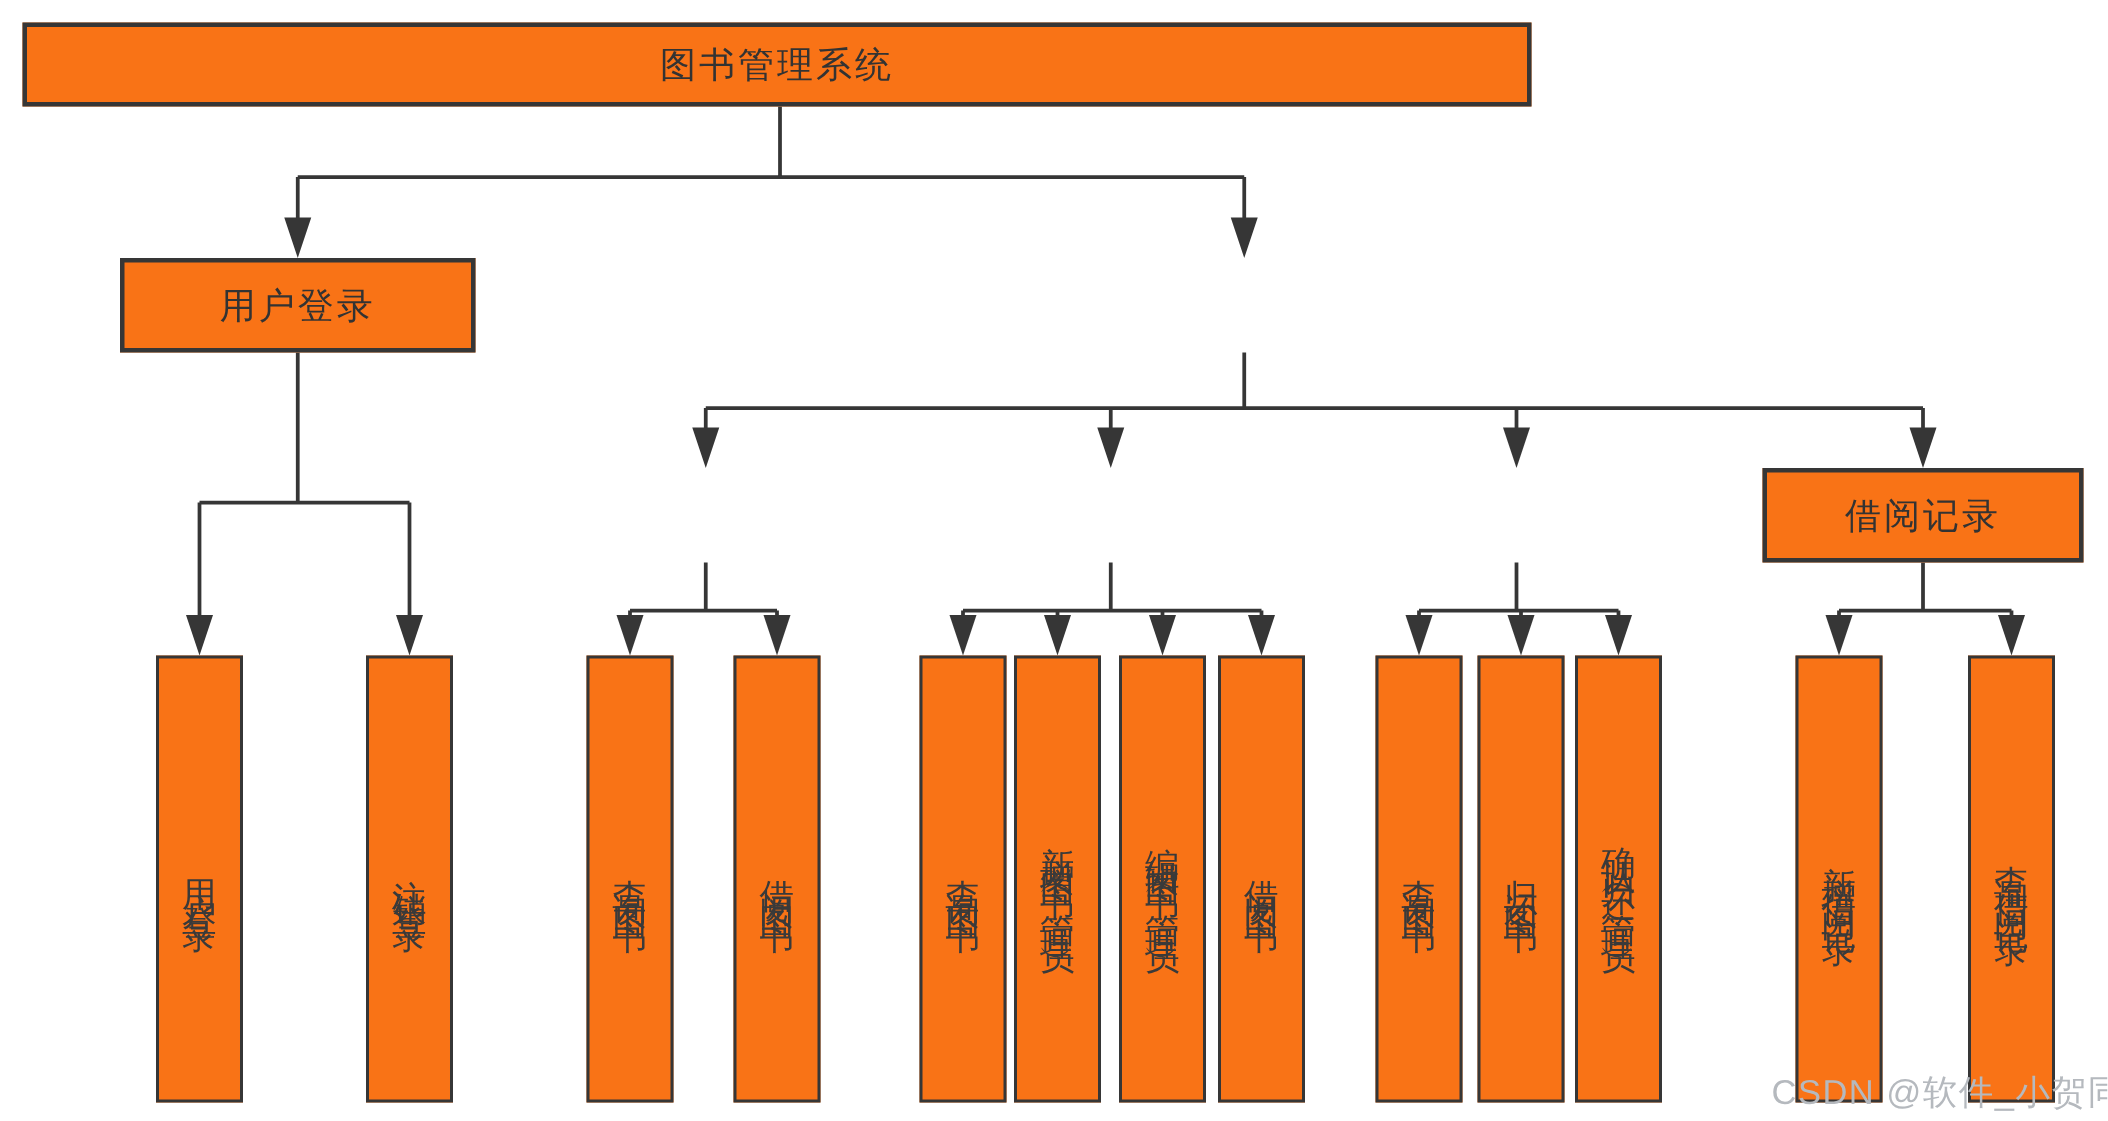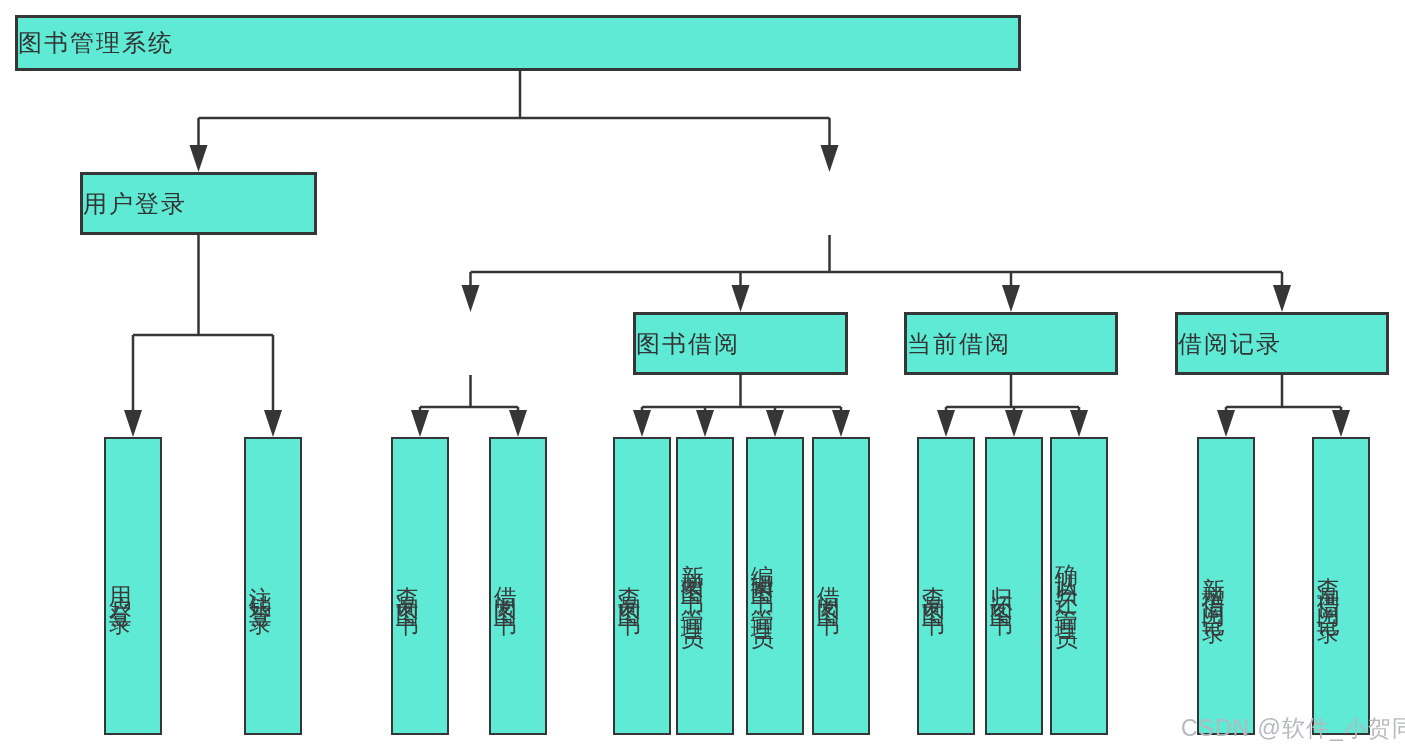--- a/index.html
+++ b/index.html
@@ -2,23 +2,23 @@
 <html><head>
 <meta charset="utf-8">
 <style>
   html,body{margin:0;padding:0;background:#ffffff;}
   .canvas{
     position:relative;width:1405px;height:747px;background:#ffffff;
     font-family:"Liberation Sans", sans-serif;overflow:hidden;
   }
   .wires{position:absolute;left:0;top:0;z-index:1;}
   .node{
-    position:absolute;z-index:2;background:#5eead4;
+    position:absolute;z-index:2;background:#f97316;
     border:3px solid #363636;box-sizing:border-box;
-    display:flex;align-items:center;
+    display:flex;align-items:center;justify-content:center;
     color:#333333;font-size:24px;letter-spacing:2px;white-space:nowrap;
   }
   .leaf{border-width:2.5px;}
   .vlbl{
     writing-mode:vertical-rl;text-orientation:mixed;
     font-size:23px;letter-spacing:9px;line-height:1.25;color:#3a3a3a;
   }
   .watermark{
     position:absolute;z-index:3;left:1181px;top:713px;
     font-size:23px;color:#b5b9be;letter-spacing:1px;white-space:nowrap;
@@ -80,26 +80,20 @@
   </svg>
 
   <div class="node" style="left:15px;top:15px;width:1006px;height:56px">
     <span>图书管理系统</span>
   </div>
 
   <div class="node" style="left:80px;top:172px;width:237px;height:63px">
     <span>用户登录</span>
   </div>
 
-  <div class="node" style="left:633px;top:312px;width:215px;height:63px">
-    <span>图书借阅</span>
-  </div>
-  <div class="node" style="left:904px;top:312px;width:214px;height:63px">
-    <span>当前借阅</span>
-  </div>
   <div class="node" style="left:1175px;top:312px;width:214px;height:63px">
     <span>借阅记录</span>
   </div>
 
   <div class="node leaf" style="left:104px;top:437px;width:58px;height:298px">
     <span class="vlbl">用户登录</span>
   </div>
   <div class="node leaf" style="left:244px;top:437px;width:58px;height:298px">
     <span class="vlbl">注销登录</span>
   </div>

